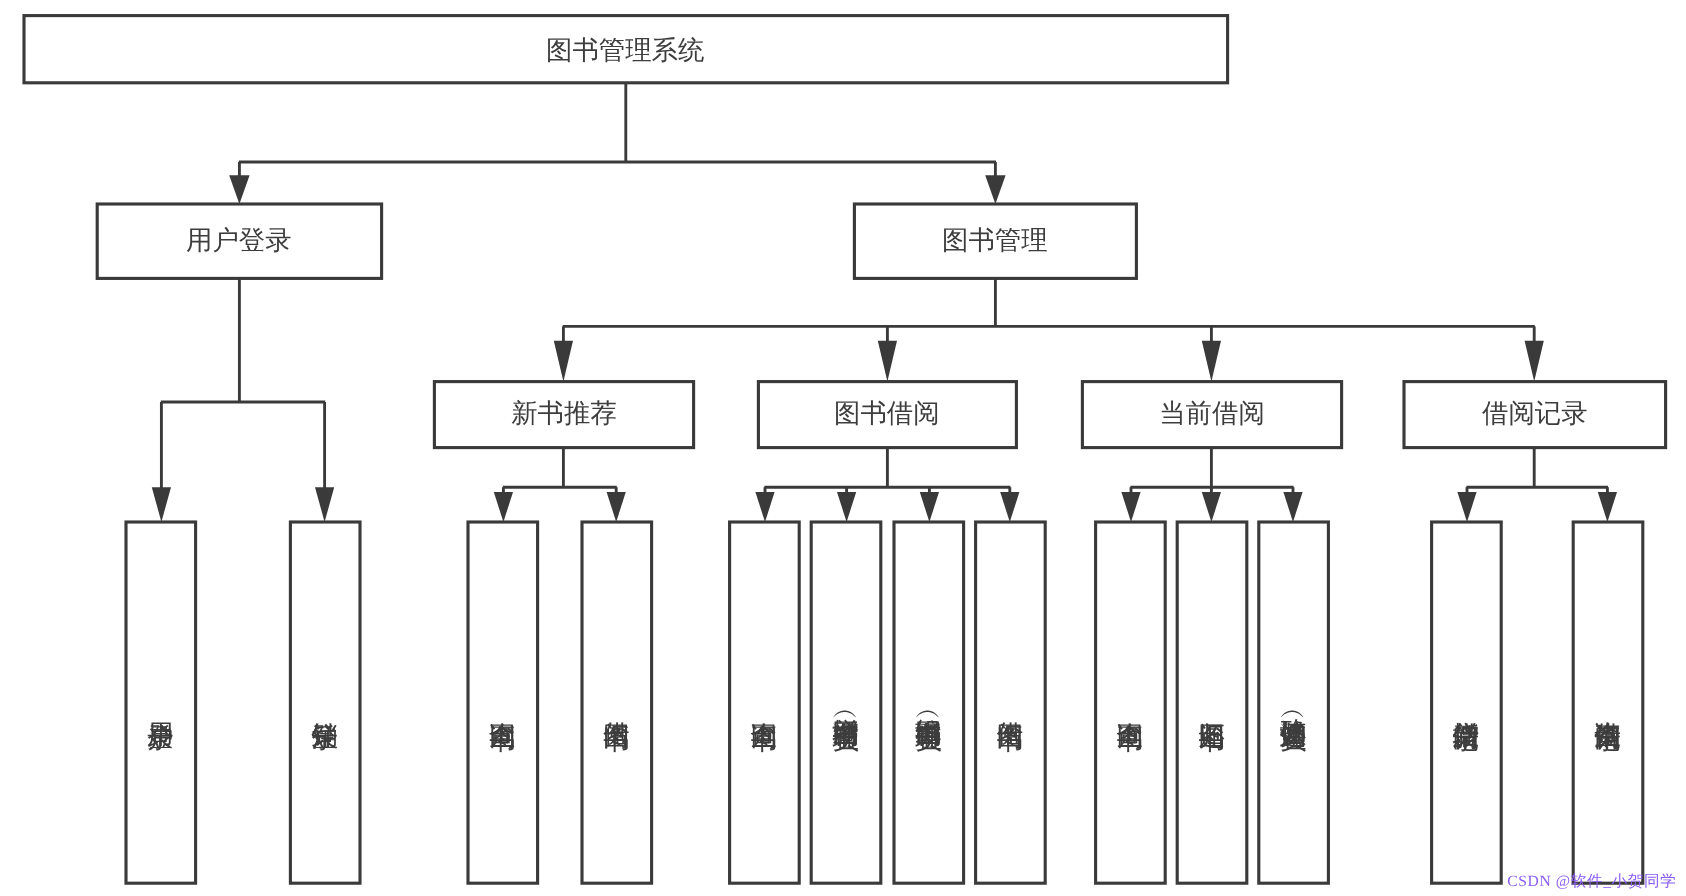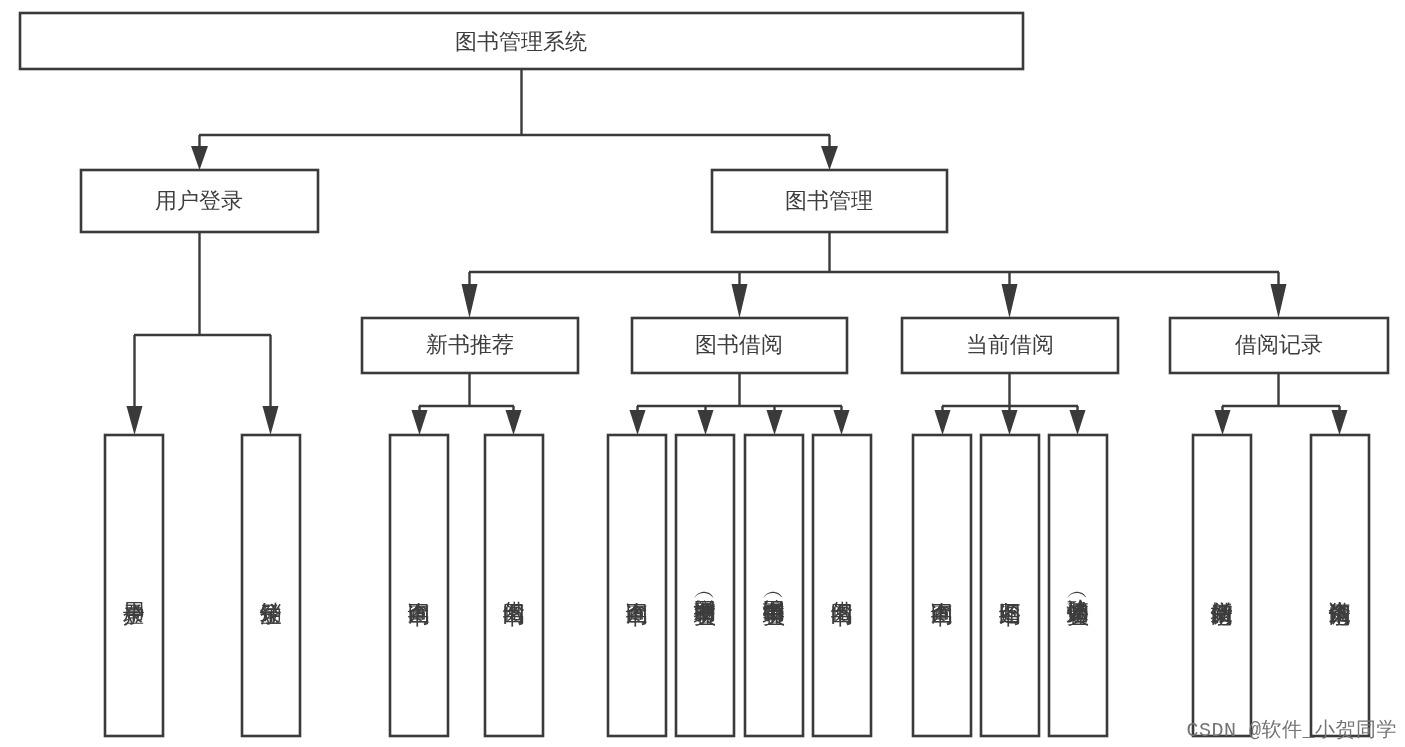--- a/index.html
+++ b/index.html
@@ -62,23 +62,23 @@
     writing-mode: vertical-rl;
     text-orientation: upright;
     letter-spacing: 1px;
     white-space: nowrap;
     pointer-events: none;
   }
   .watermark {
     position: absolute;
     right: 8px;
     bottom: 4px;
-    color: #737373;
-    font-size: 20px;
-    font-family: Liberation Mono, monospace;
+    color: #8b5cf6;
+    font-size: 13px;
+    font-family: Liberation Serif, serif;
     letter-spacing: 0.5px;
     white-space: nowrap;
   }
 </style>
 </head>
 <body>
 
 <div id="diagram-root">
 
   <svg class="diagram-canvas" viewBox="0 0 1405 747">

